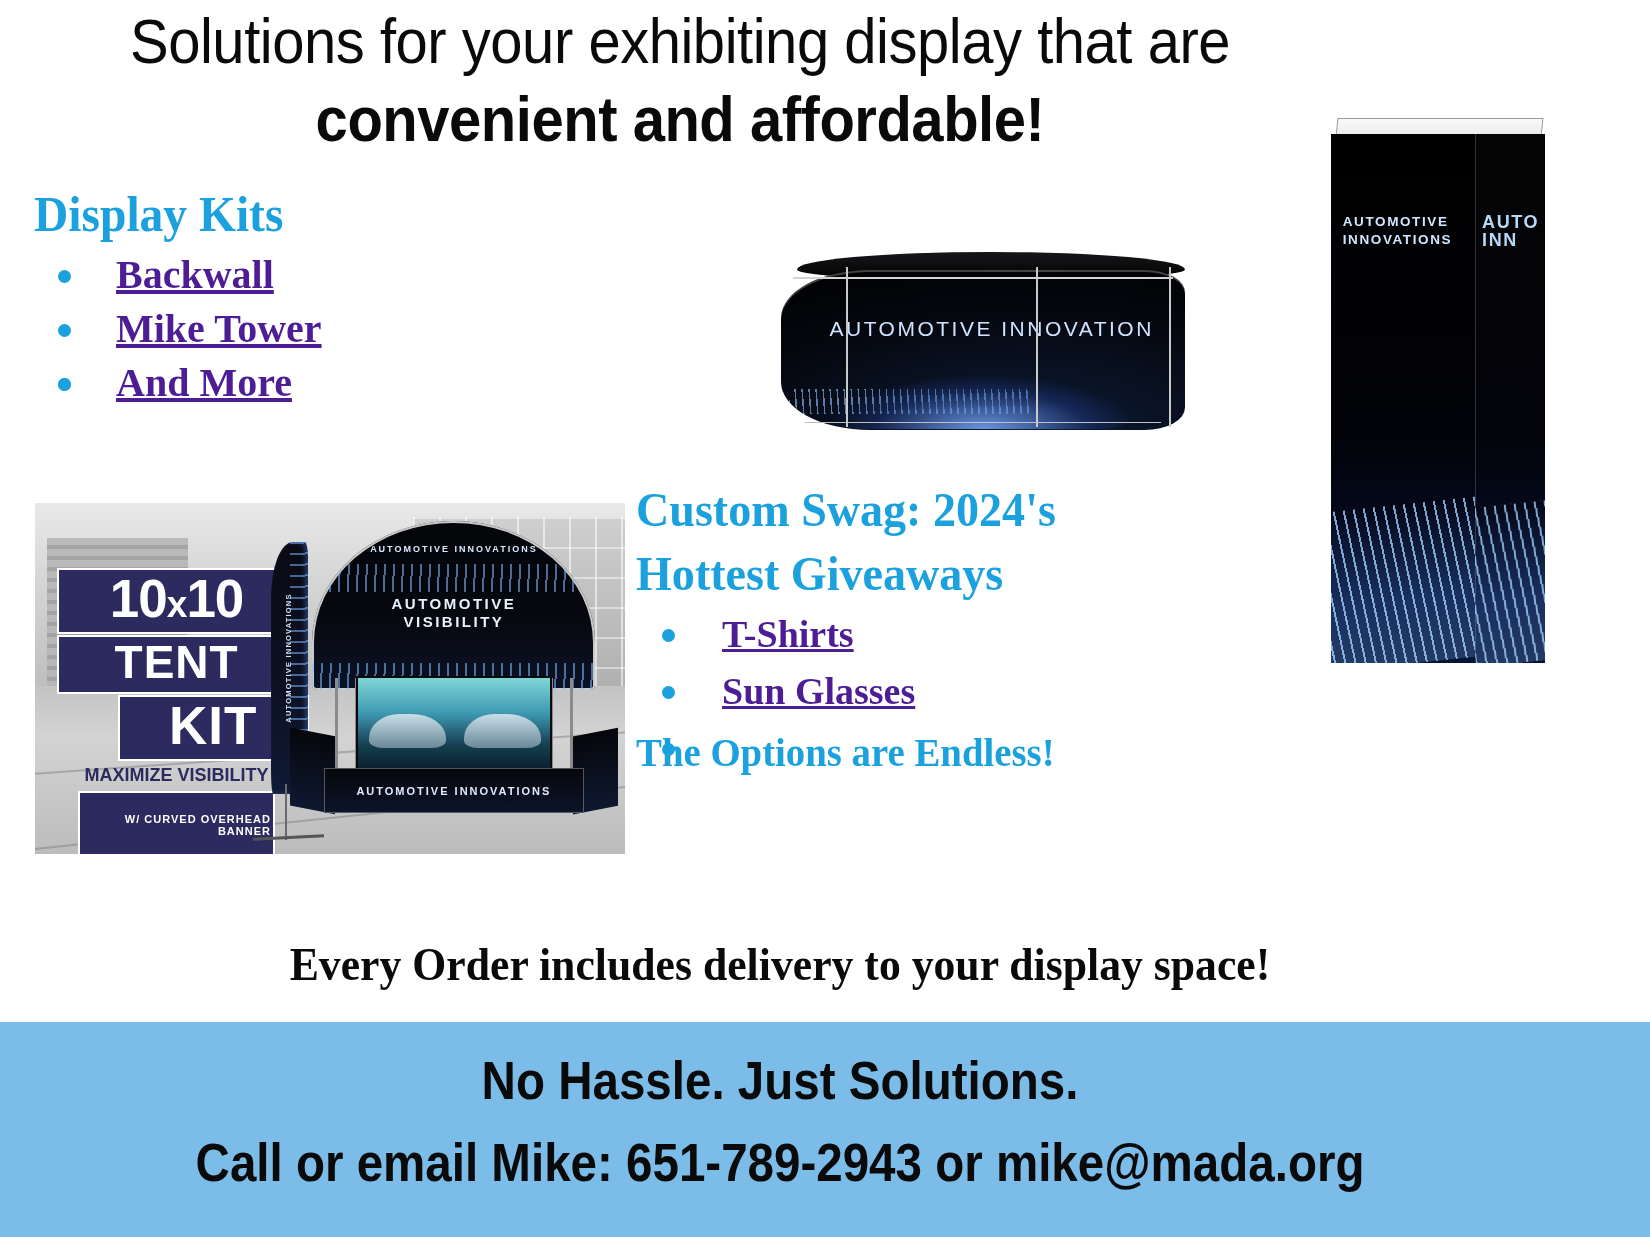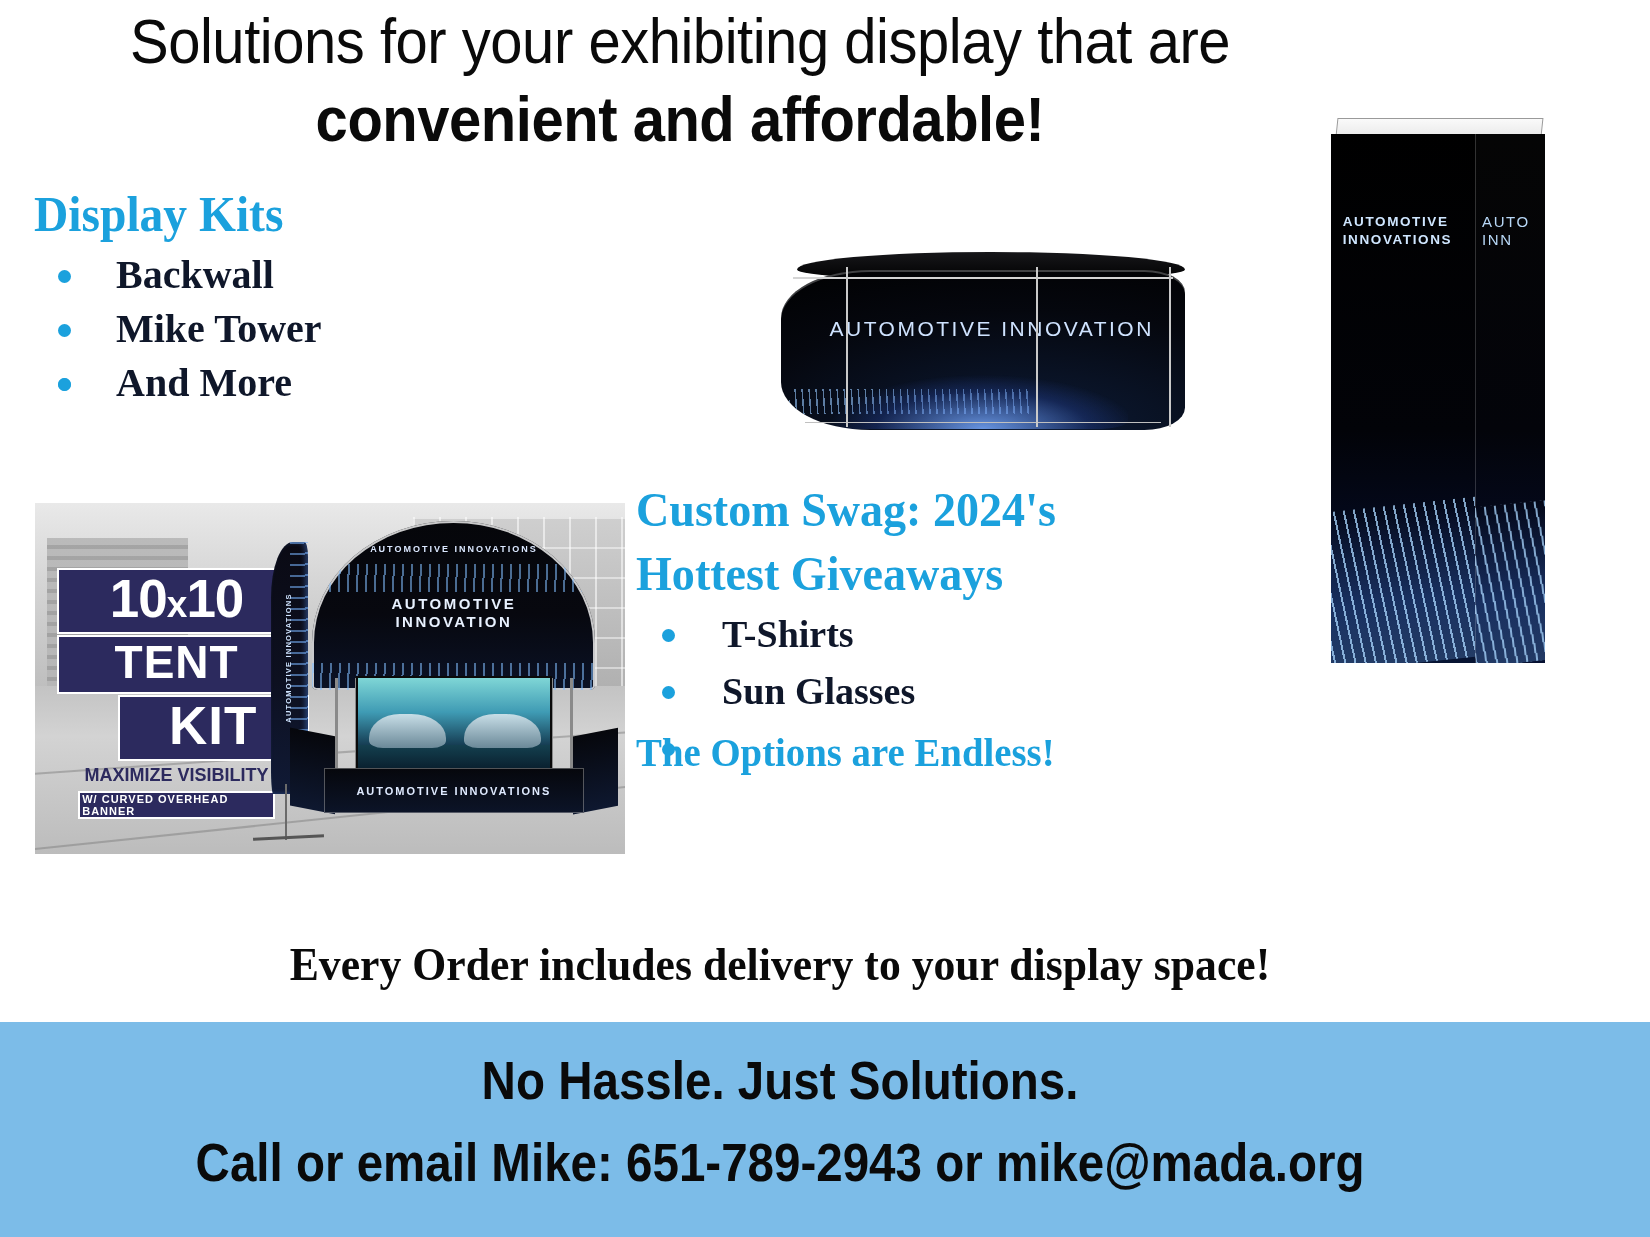--- a/index.html
+++ b/index.html
@@ -55,22 +55,23 @@
     transform-origin: 0 50%;
   }
   ul.kits-list, ul.swag-list {
     list-style: none;
     margin: 0;
     padding: 0;
   }
   ul.kits-list li, ul.swag-list li {
     font-family: "Liberation Serif", serif;
     font-weight: bold;
-    color: #0f172a;
+    color: #4c1d95;
     position: relative;
+    text-decoration: underline;
   }
   ul.kits-list li {
     font-size: 40px;
     line-height: 54px;
     padding-left: 82px;
   }
   ul.kits-list li .dot, ul.swag-list li .dot {
     position: absolute;
     border-radius: 50%;
     background: #1BA1DD;
@@ -147,22 +148,22 @@
     margin-top: 6px;
   }
   .tk-sub {
     margin: 7px auto 16px auto;
     width: 80%;
     background: #2C2A5E;
     color: #ffffff;
     font-size: 11px;
     font-weight: bold;
     letter-spacing: 1px;
-    text-align: left;
-    padding: 0 2px;
+    text-align: right;
+    padding: 20px 2px;
     box-shadow: 0 0 0 2px #ffffff;
   }
   
   .tp-flag {
     position: absolute; left: 40%; top: 11%; width: 6.2%; height: 72%;
     background: linear-gradient(180deg,#0a0a14 0%, #0d1020 55%, #101a36 100%);
     border-radius: 60% 10% 10% 6% / 22% 6% 6% 10%;
     box-shadow: inset -3px 0 5px rgba(90,150,255,.35);
   }
   .tp-flag .fl-txt {
@@ -305,22 +306,22 @@
     background: linear-gradient(180deg,#050505 0%, #03040a 56%, #04091c 74%, #061131 100%);
     transform-origin: left top;
   }
   .tw-txt {
     position: absolute; left: 8%; top: 15%; width: 86%;
     color: #cfe6ff; font-size: 13.5px; letter-spacing: 1.6px; line-height: 18px;
     font-weight: bold; font-family: "Liberation Sans", sans-serif;
   }
   .tw-txt-side {
     position: absolute; left: 10%; top: 15%; width: 120%;
-    color: #b8d8f7; font-size: 15px; letter-spacing: 1.6px; line-height: 18px;
-    font-weight: normal; white-space: nowrap;
+    color: #b8d8f7; font-size: 18px; letter-spacing: 1.6px; line-height: 18px;
+    font-weight: bold; white-space: nowrap;
   }
   .tw-glow {
     position: absolute; left: -10%; bottom: 0; width: 130%; height: 30%;
     background:
       repeating-linear-gradient(84deg, rgba(170,215,255,.75) 0 2px, rgba(0,0,0,0) 2px 10px),
       linear-gradient(180deg, rgba(0,0,0,0) 0%, rgba(60,110,200,.35) 60%, rgba(120,180,255,.25) 100%);
     transform: rotate(-6deg);
   }
   .tw-seam { position: absolute; left: 66%; top: 16px; bottom: 0; width: 1px; background: rgba(255,255,255,.18); }
 
@@ -452,21 +453,21 @@
   <div class="tp-base"></div>
 
   <div class="tp-tent">
     <div class="tp-side tp-sideL"></div>
     <div class="tp-side tp-sideR"></div>
     <div class="tp-arch">
       <div class="a-streak s1"></div>
       <div class="a-top">AUTOMOTIVE INNOVATIONS</div>
       <div class="a-mid">
         <span>AUTOMOTIVE</span><br>
-        <span>INNOVATION</span>
+        <span>VISIBILITY</span>
       </div>
       <div class="a-streak s2"></div>
     </div>
     <div class="tp-legs">
       <div class="tp-leg" style="left:8%"></div>
       <div class="tp-leg" style="left:15%"></div>
       <div class="tp-leg" style="right:8%"></div>
       <div class="tp-leg" style="right:15%"></div>
     </div>
     <div class="tp-screen">

